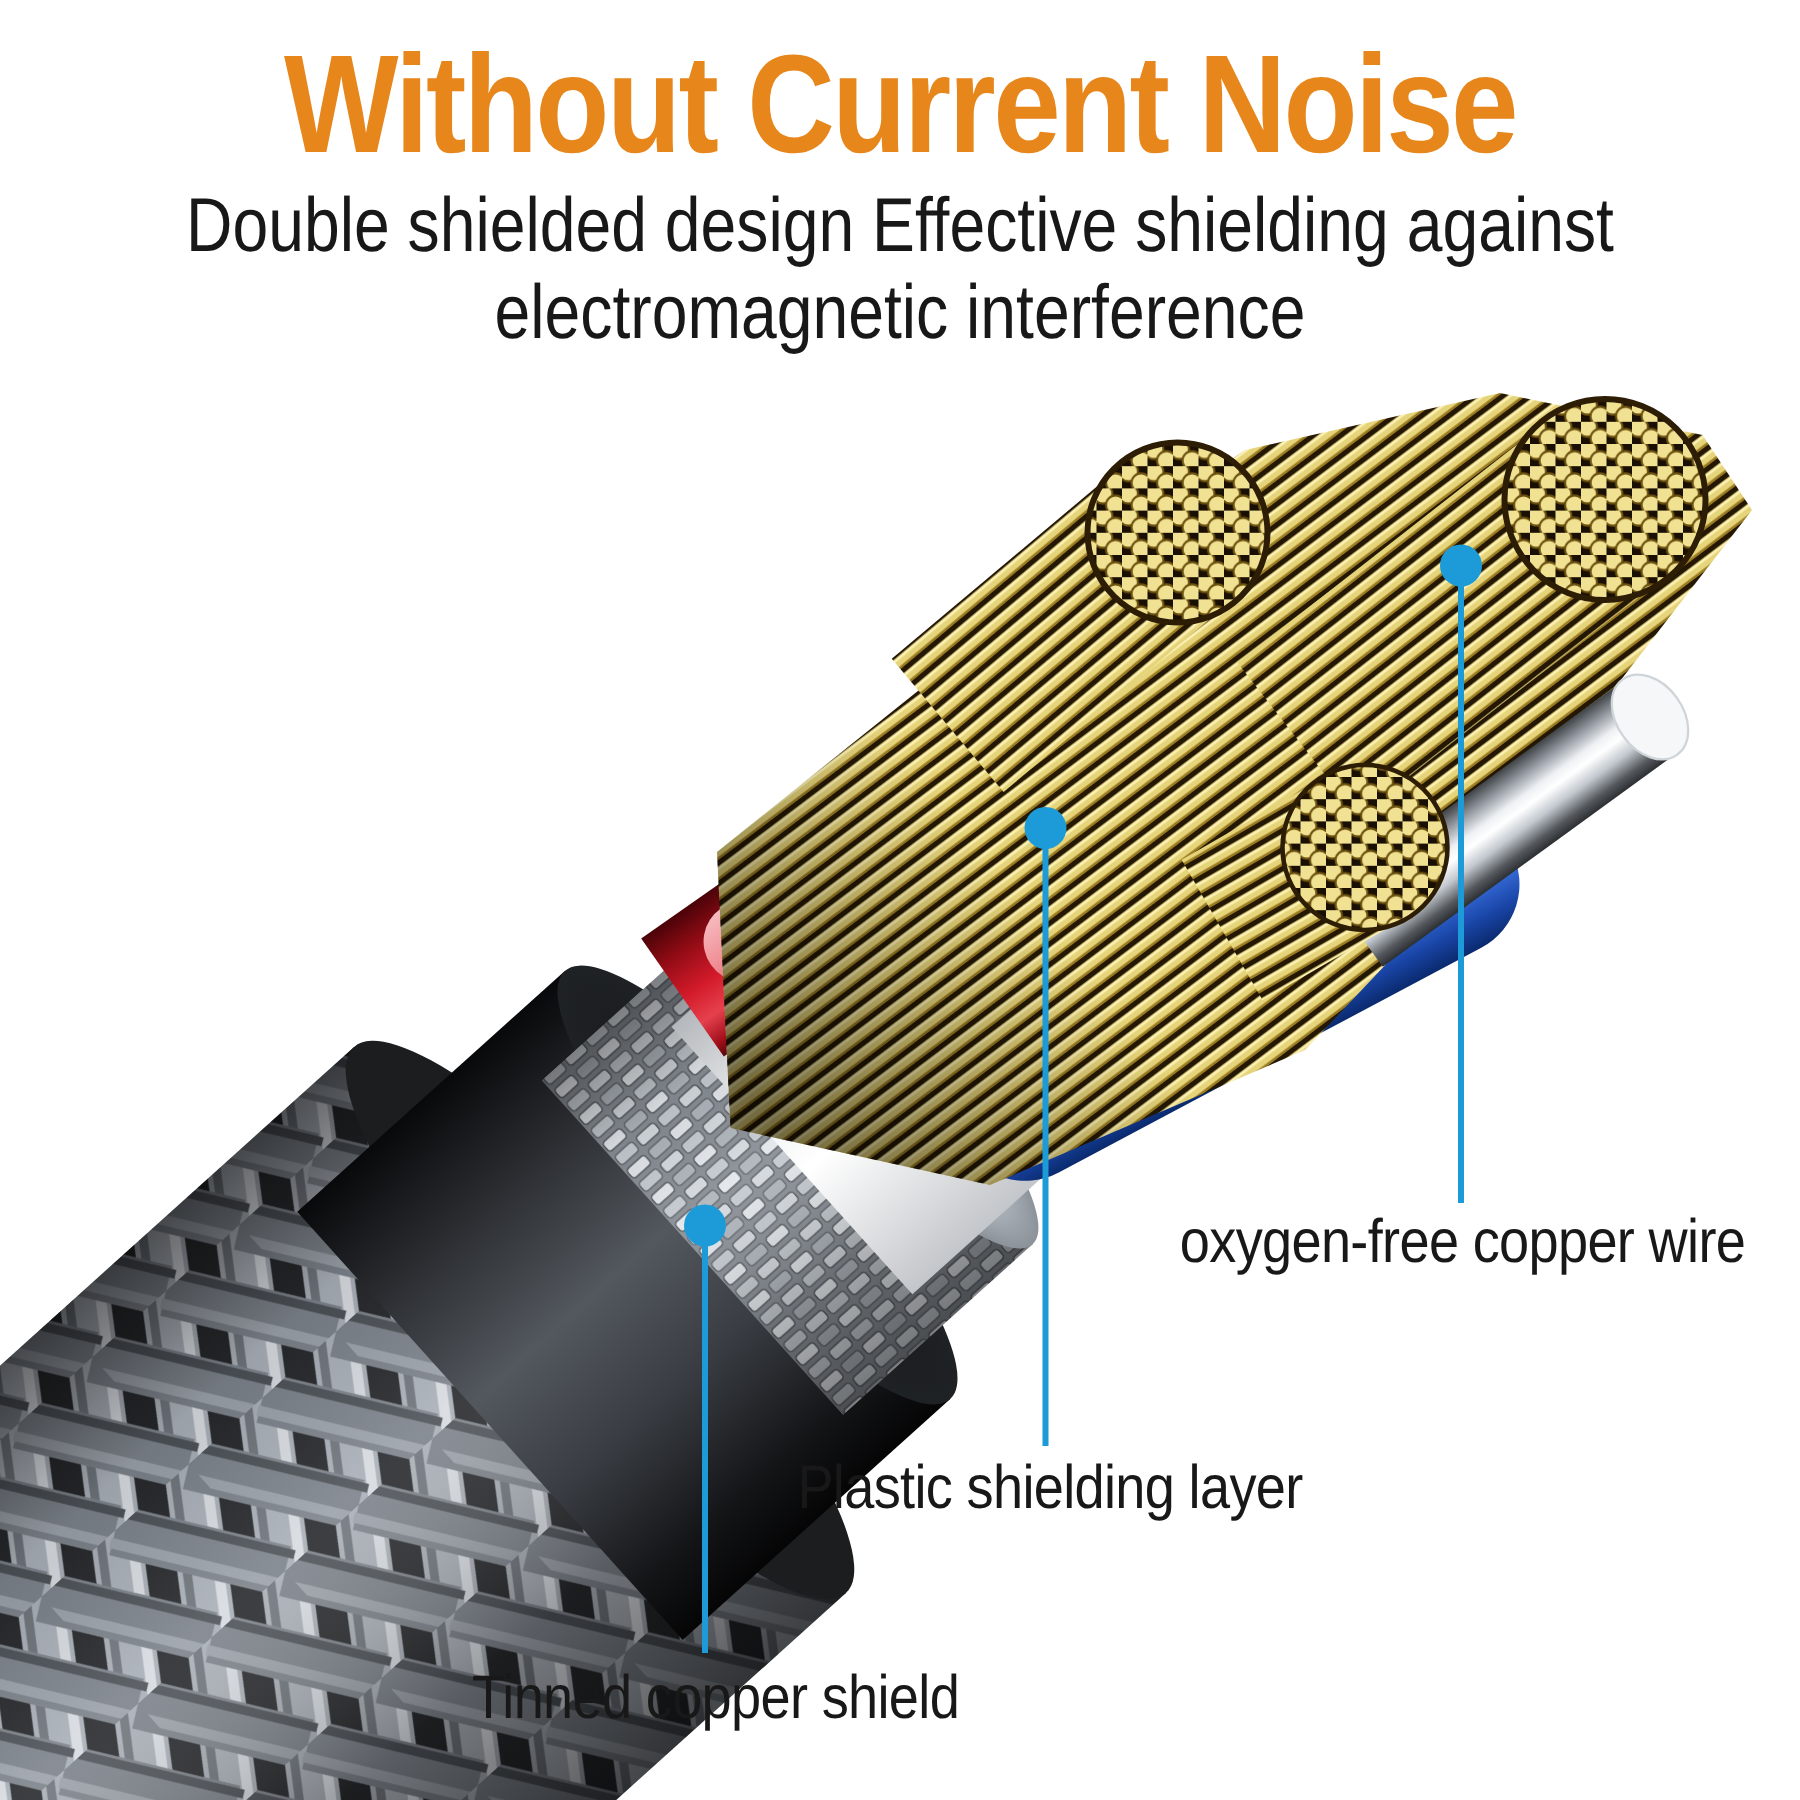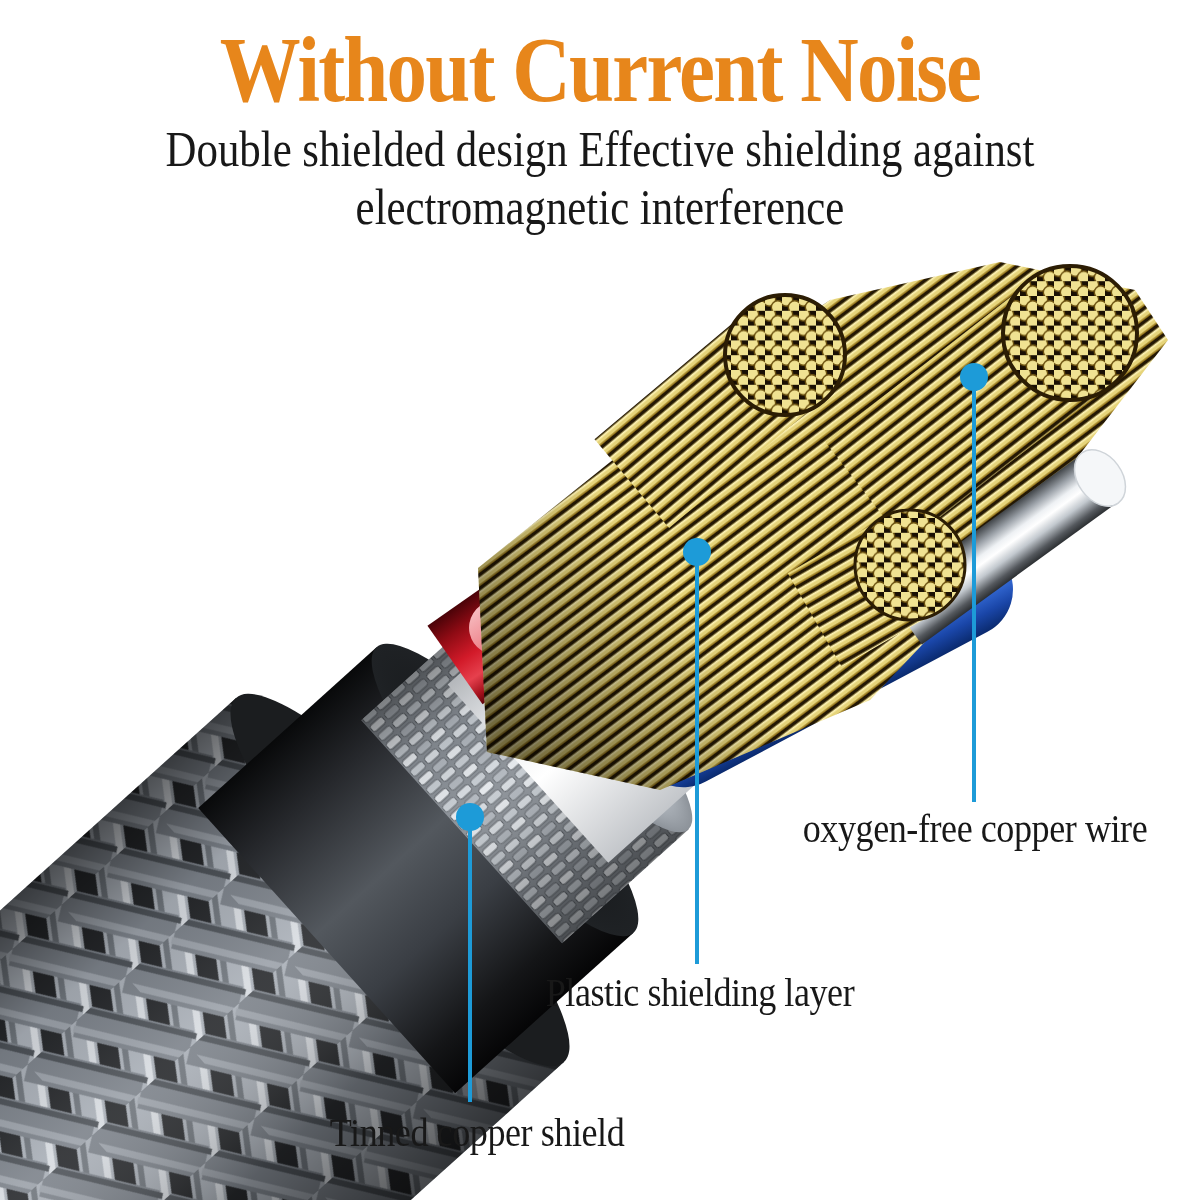--- a/index.html
+++ b/index.html
@@ -1,21 +1,21 @@
 <!DOCTYPE html>
 <html style="--bg: #ffffff; --accent: #e7861b; --ink: #181818; --callout: #1d9bd8; --copper: #e9d87b; --copper-dark: #2a1c04; --red-wire: #c81a28; --pink-core: #ef9098; --blue-wire: #1d55c4; --silver: #c9cfd6; --jacket: #2b2d31; --braid-gray: #9aa0a7; --plastic: #eff1f3;"><head>
 <meta charset="utf-8">
 <style>
   :root{
     --bg:#ffffff; --accent:#e7861b; --ink:#181818; --callout:#1d9bd8;
   }
   *{margin:0;padding:0;box-sizing:border-box}
   html,body{width:1200px;height:1200px;overflow:hidden;background:var(--bg);
     font-family:"Liberation Sans","DejaVu Sans",sans-serif;}
-  .stage{position:relative;width:1200px;height:1200px;background:var(--bg);font-family:Liberation Serif, serif;}
+  .stage{position:relative;width:1200px;height:1200px;background:var(--bg);}
   .stage>svg{position:absolute;left:0;top:0;}
 
   .title{
     position:absolute;left:0;top:16px;width:1200px;text-align:center;
     font-size:93px;font-weight:700;letter-spacing:-2px;color:var(--accent);
     transform:scaleX(.87);transform-origin:600px 0;white-space:nowrap;
   }
   .subtitle{
     position:absolute;left:0;top:121px;width:1200px;text-align:center;
     font-size:51px;font-weight:400;line-height:1.13;color:var(--ink);

